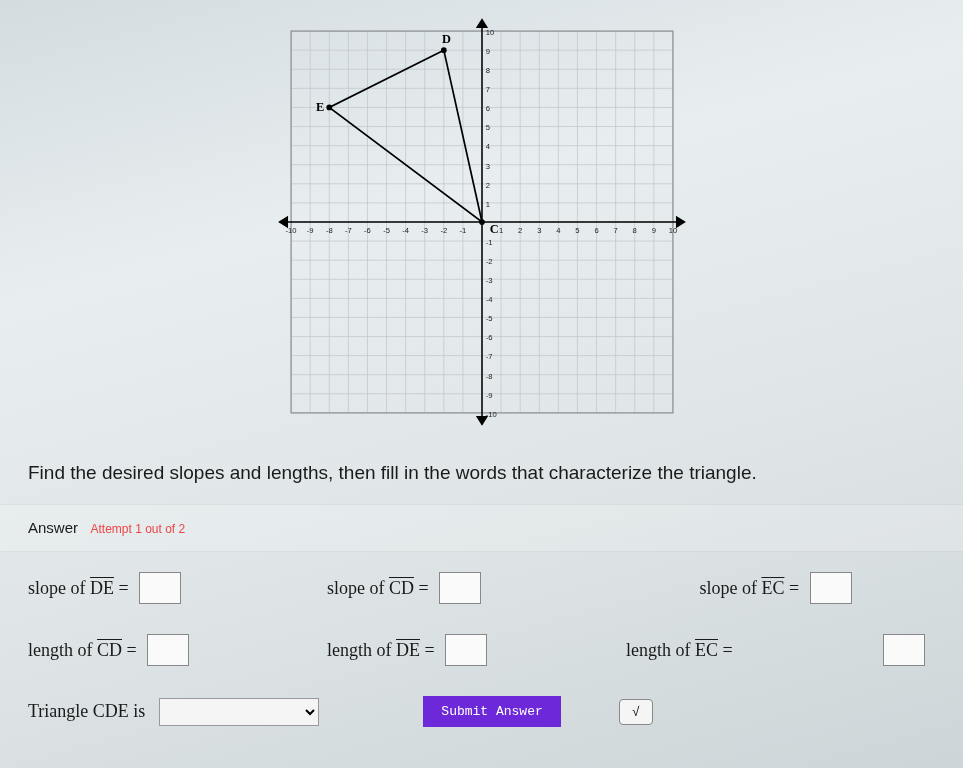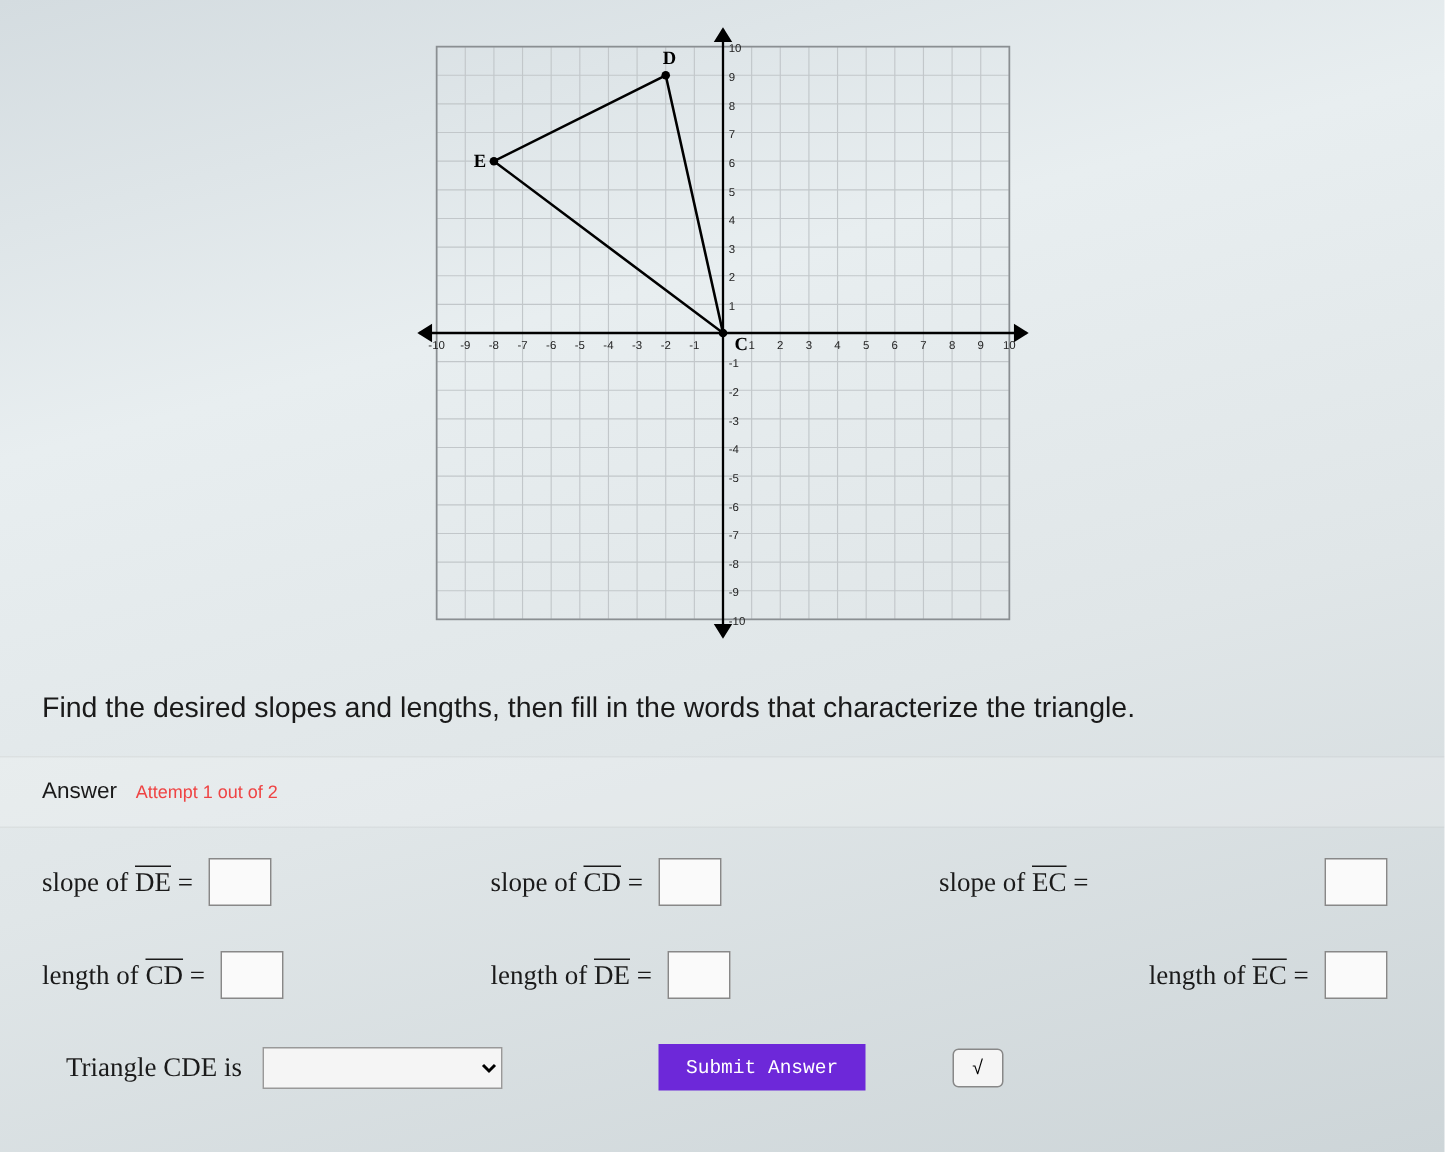--- a/index.html
+++ b/index.html
@@ -76,21 +76,21 @@
     height: 32px;
     border: 1px solid #888;
     background: #fafafa;
     margin-left: 6px;
     font-size: 16px;
     text-align: center;
   }
   .last-row {
     display: flex;
     align-items: center;
-    padding: 0 44px;
+    padding: 0 28px;
     gap: 40px;
   }
   .triangle-text {
     font-size: 18px;
     font-family: Georgia, serif;
     display: flex;
     align-items: center;
   }
   .select {
     width: 160px;
@@ -273,35 +273,35 @@
   <div class="fields">
     <div class="row">
       <div class="col">
         <span class="seg"><span>slope of </span><span class="overline">DE</span><span> = </span></span>
         <input class="box-input" style="">
       </div>
       <div class="col">
         <span class="seg"><span>slope of </span><span class="overline">CD</span><span> = </span></span>
         <input class="box-input" style="">
       </div>
-      <div class="col" style="justify-content:space-between;padding-right:10px">
+      <div class="col" style="justify-content:center;padding-right:10px">
         <span class="seg"><span>slope of </span><span class="overline">EC</span><span> = </span></span>
         <input class="box-input" style="">
       </div>
     </div>
     <div class="row">
       <div class="col">
         <span class="seg"><span>length of </span><span class="overline">CD</span><span> = </span></span>
         <input class="box-input" style="">
       </div>
       <div class="col">
         <span class="seg"><span>length of </span><span class="overline">DE</span><span> = </span></span>
         <input class="box-input" style="">
       </div>
-      <div class="col" style="justify-content:flex-end;padding-right:10px">
+      <div class="col" style="justify-content:space-between;padding-right:10px">
         <span class="seg"><span>length of </span><span class="overline">EC</span><span> = </span></span>
         <input class="box-input" style="">
       </div>
     </div>
   </div>
 
   <div class="last-row">
     <div class="triangle-text">
       <span>Triangle CDE is</span>
       <select class="select"></select>

